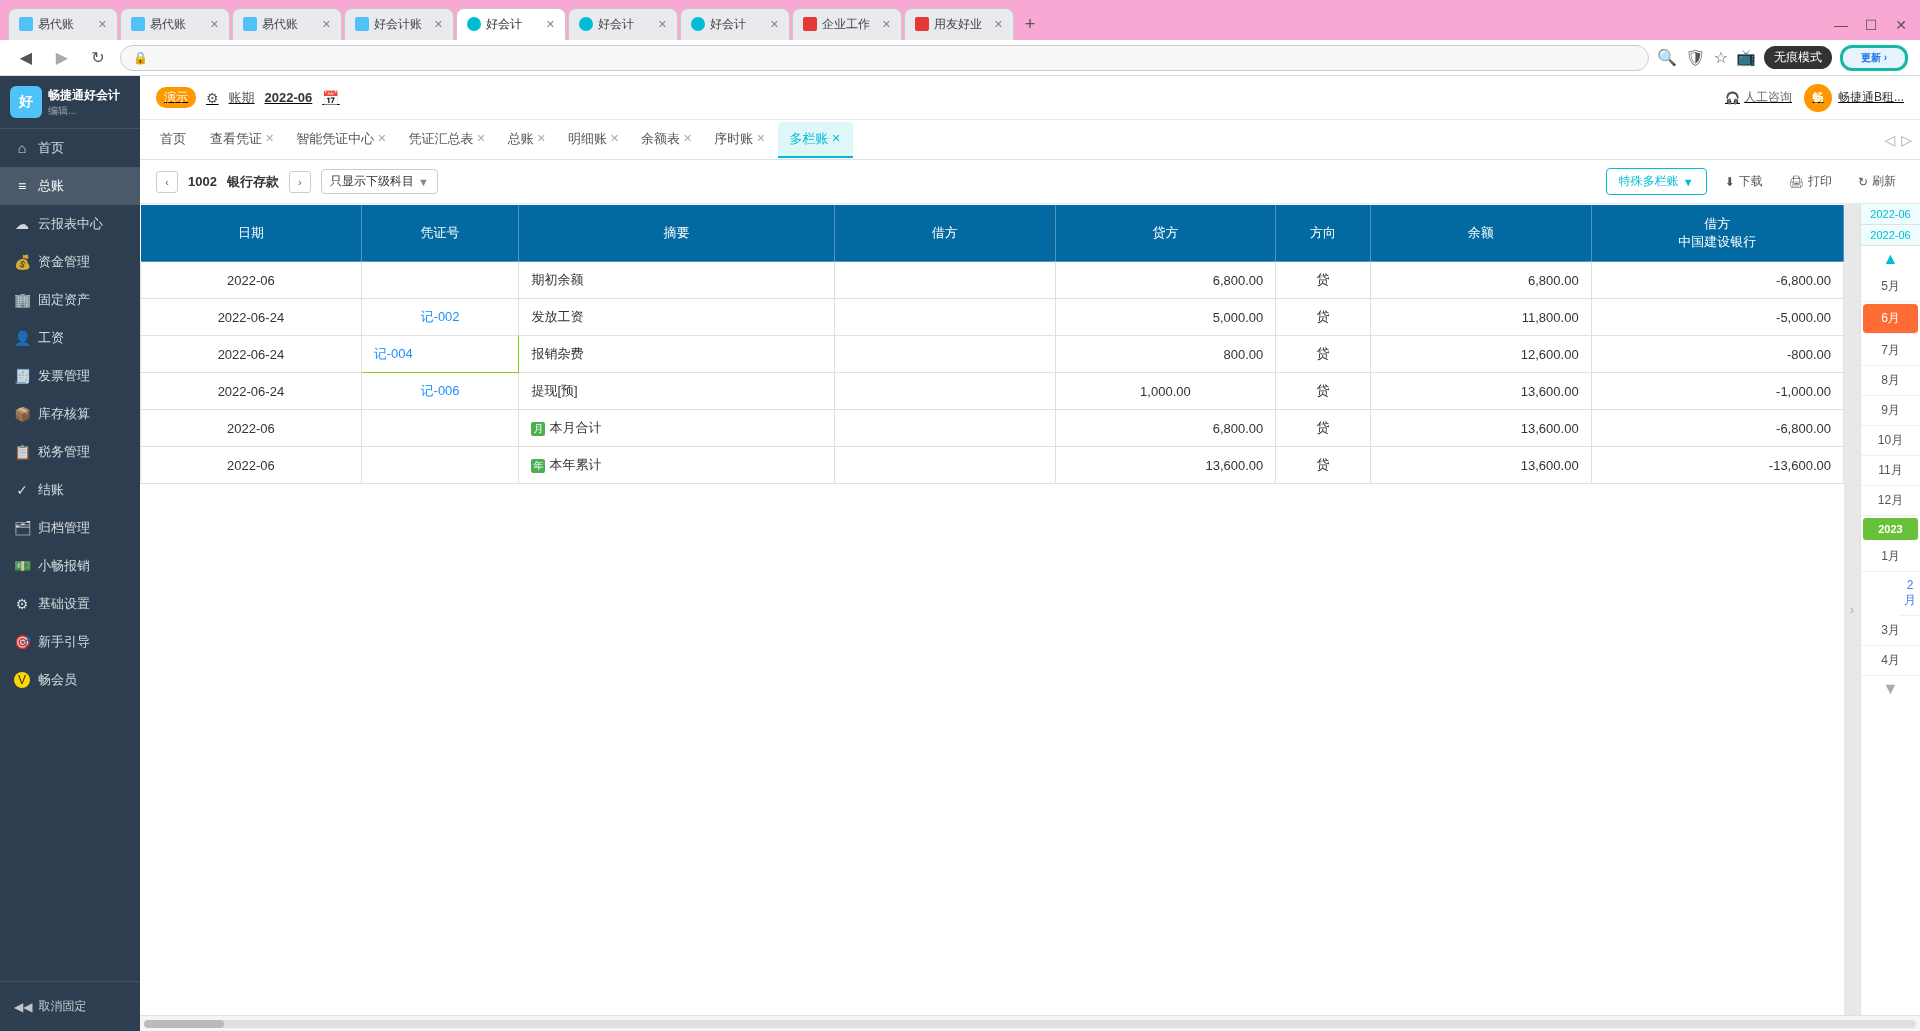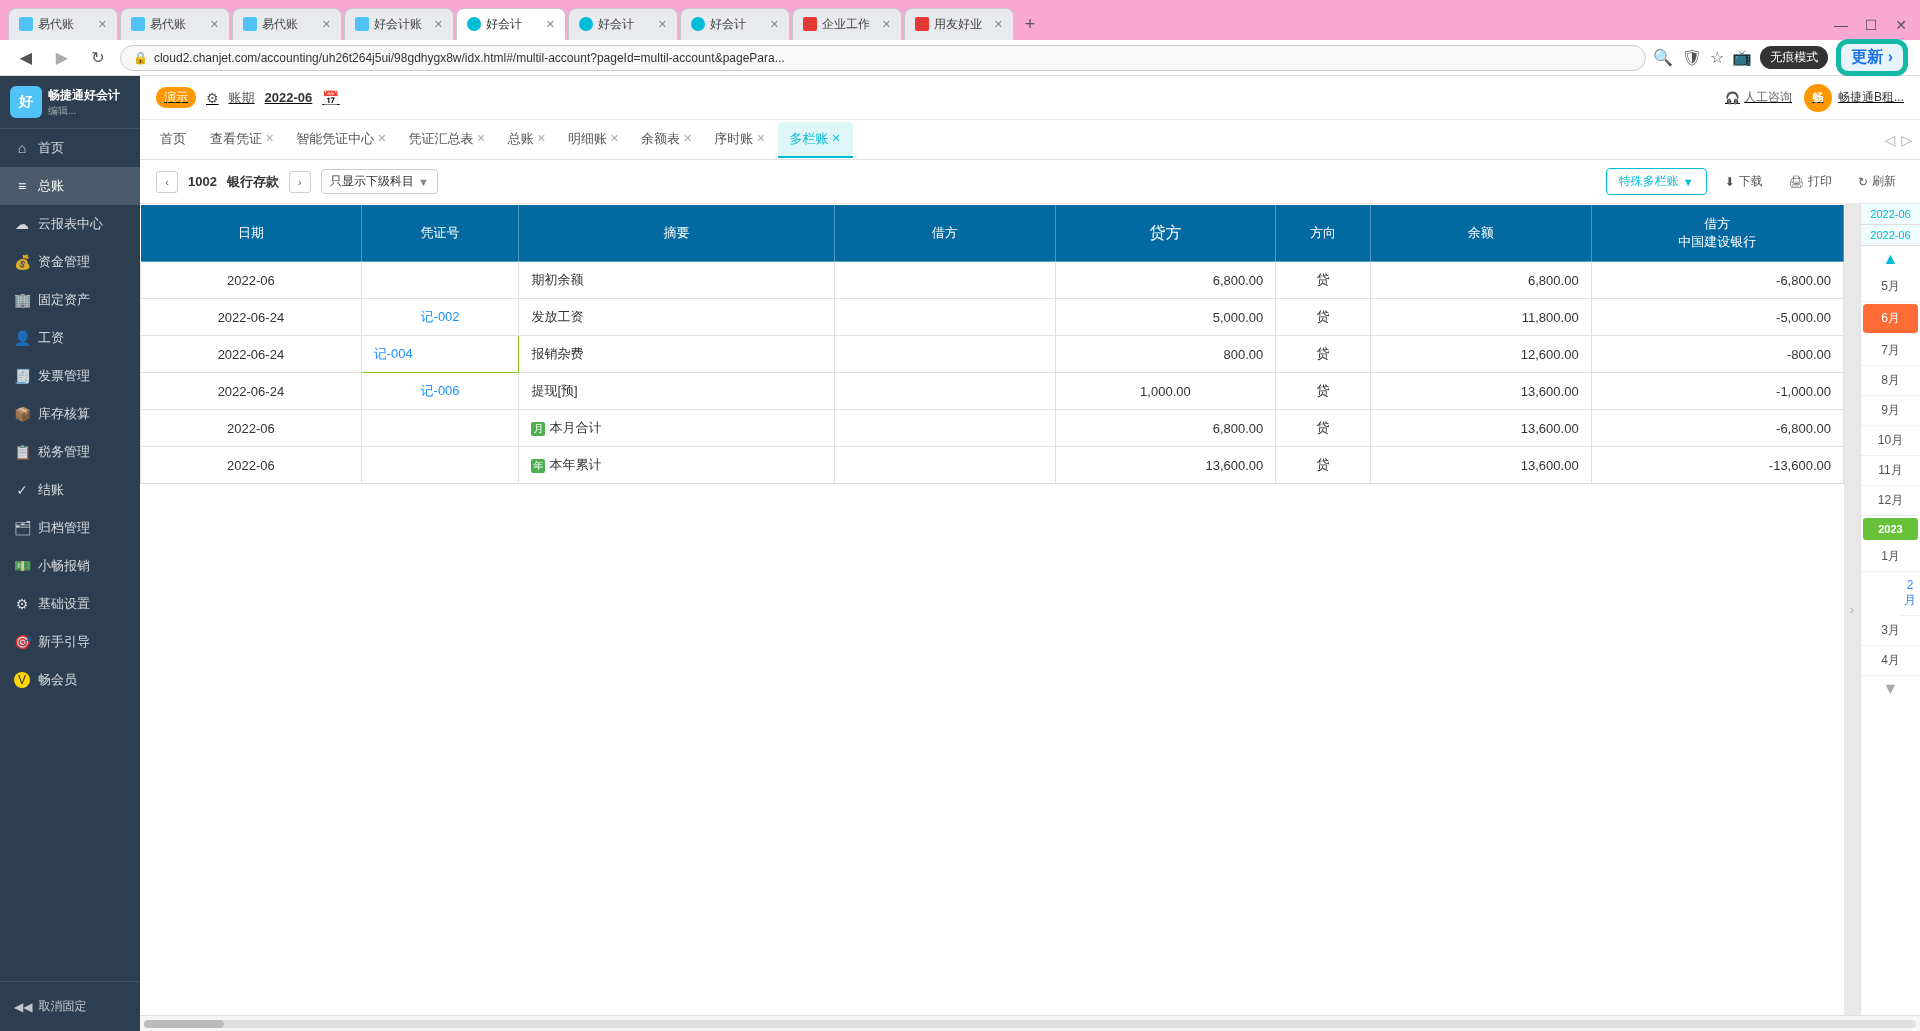--- a/index.html
+++ b/index.html
@@ -61,29 +61,28 @@
     <div style="width:22px;height:22px;display:flex;align-items:center;justify-content:center;cursor:pointer;color:#555;font-size:14px;">✕</div>
   </div>
 </div>
 
 <div style="background:#fff;height:36px;display:flex;align-items:center;padding:0 12px;gap:8px;border-bottom:1px solid #ddd;">
   <button style="width:28px;height:28px;border:none;background:transparent;cursor:pointer;font-size:16px;color:#555;border-radius:50;">◀</button>
   <button style="width:28px;height:28px;border:none;background:transparent;cursor:pointer;font-size:16px;color:#aaa;border-radius:50%;">▶</button>
   <button style="width:28px;height:28px;border:none;background:transparent;cursor:pointer;font-size:16px;color:#555;border-radius:50%;">↻</button>
   <div style="flex:1;height:26px;border:1px solid #ccc;border-radius:13px;background:#f8f8f8;display:flex;align-items:center;padding:0 12px;font-size:12px;color:#333;cursor:text;">
     <span style="margin-right:6px;color:#555;">🔒</span>
-    <span>cloud2.chanjet.com/accounting/uh26t264j5ui/98gdhygx8w/idx.html#/multil-account?pageId=multil-account&amp;pagePara...</span>
   </div>
   <div style="display:flex;gap:8px;align-items:center;">
     <span style="cursor:pointer;color:#555;font-size:16px;">🔍</span>
     <span style="cursor:pointer;color:#555;font-size:16px;">🛡</span>
     <span style="cursor:pointer;color:#555;font-size:16px;">☆</span>
     <span style="cursor:pointer;color:#555;font-size:16px;">📺</span>
     <div style="background:#333;color:#fff;border-radius:12px;padding:3px 10px;font-size:12px;cursor:pointer;">无痕模式</div>
-    <div style="background:#e8f4fd;color:#1a73e8;border:5px solid #14b8a6;border-radius:12px;padding:3px 10px;font-size:16px;cursor:pointer;font-weight:bold;">更新 ›</div>
+    <div style="background:#e8f4fd;color:#1a73e8;border:3px solid #14b8a6;border-radius:12px;padding:3px 18px;font-size:10px;cursor:pointer;font-weight:bold;">更新 ›</div>
   </div>
 </div>
 
 <div style="display:flex;height:955px;overflow:hidden;">
 
   <div style="width:140px;background:#2c3e50;color:#fff;display:flex;flex-direction:column;flex-shrink:0;overflow:hidden;">
     <div style="padding:10px;border-bottom:1px solid rgba(255,255,255,0.1);display:flex;align-items:center;gap:6px;">
       <div style="width:32px;height:32px;background:#4fc3f7;border-radius:6px;display:flex;align-items:center;justify-content:center;color:#fff;font-size:14px;font-weight:bold;flex-shrink:0;">好</div>
       <div>
         <div style="font-size:12px;color:#fff;font-weight:bold;">畅捷通好会计</div>
@@ -228,21 +227,21 @@
       <div style="flex:1;display:flex;overflow:hidden;">
 
         <div style="flex:1;overflow:auto;">
           <table style="width:100%;border-collapse:collapse;min-width:900px;">
             <thead>
               <tr style="background:#0369a1;">
                 <th style="color:#fff;padding:10px 12px;text-align:center;font-weight:normal;font-size:13px;border:1px solid rgba(255,255,255,0.3);white-space:nowrap;width:140px;">日期</th>
                 <th style="color:#fff;padding:10px 12px;text-align:center;font-weight:normal;font-size:13px;border:1px solid rgba(255,255,255,0.3);white-space:nowrap;width:100px;">凭证号</th>
                 <th style="color:#fff;padding:10px 12px;text-align:center;font-weight:normal;font-size:13px;border:1px solid rgba(255,255,255,0.3);white-space:nowrap;width:200px;">摘要</th>
                 <th style="color:#fff;padding:10px 12px;text-align:center;font-weight:normal;font-size:13px;border:1px solid rgba(255,255,255,0.3);white-space:nowrap;width:140px;">借方</th>
-                <th style="color:#fff;padding:10px 12px;text-align:center;font-weight:normal;font-size:16px;border:1px solid rgba(255,255,255,0.3);white-space:nowrap;width:140px;">贷方</th>
+                <th style="color:#fff;padding:10px 12px;text-align:center;font-weight:normal;font-size:13px;border:1px solid rgba(255,255,255,0.3);white-space:nowrap;width:140px;">贷方</th>
                 <th style="color:#fff;padding:10px 12px;text-align:center;font-weight:normal;font-size:13px;border:1px solid rgba(255,255,255,0.3);white-space:nowrap;width:60px;">方向</th>
                 <th style="color:#fff;padding:10px 12px;text-align:center;font-weight:normal;font-size:13px;border:1px solid rgba(255,255,255,0.3);white-space:nowrap;width:140px;">余额</th>
                 <th style="color:#fff;padding:10px 12px;text-align:center;font-weight:normal;font-size:13px;border:1px solid rgba(255,255,255,0.3);white-space:nowrap;width:160px;">借方<br>中国建设银行</th>
               </tr>
             </thead>
             <tbody>
 
               <tr>
                 <td style="padding:9px 12px;border:1px solid #e0e0e0;font-size:13px;color:#333;text-align:center;">2022-06</td>
                 <td style="padding:9px 12px;border:1px solid #e0e0e0;font-size:13px;color:#333;"></td>

